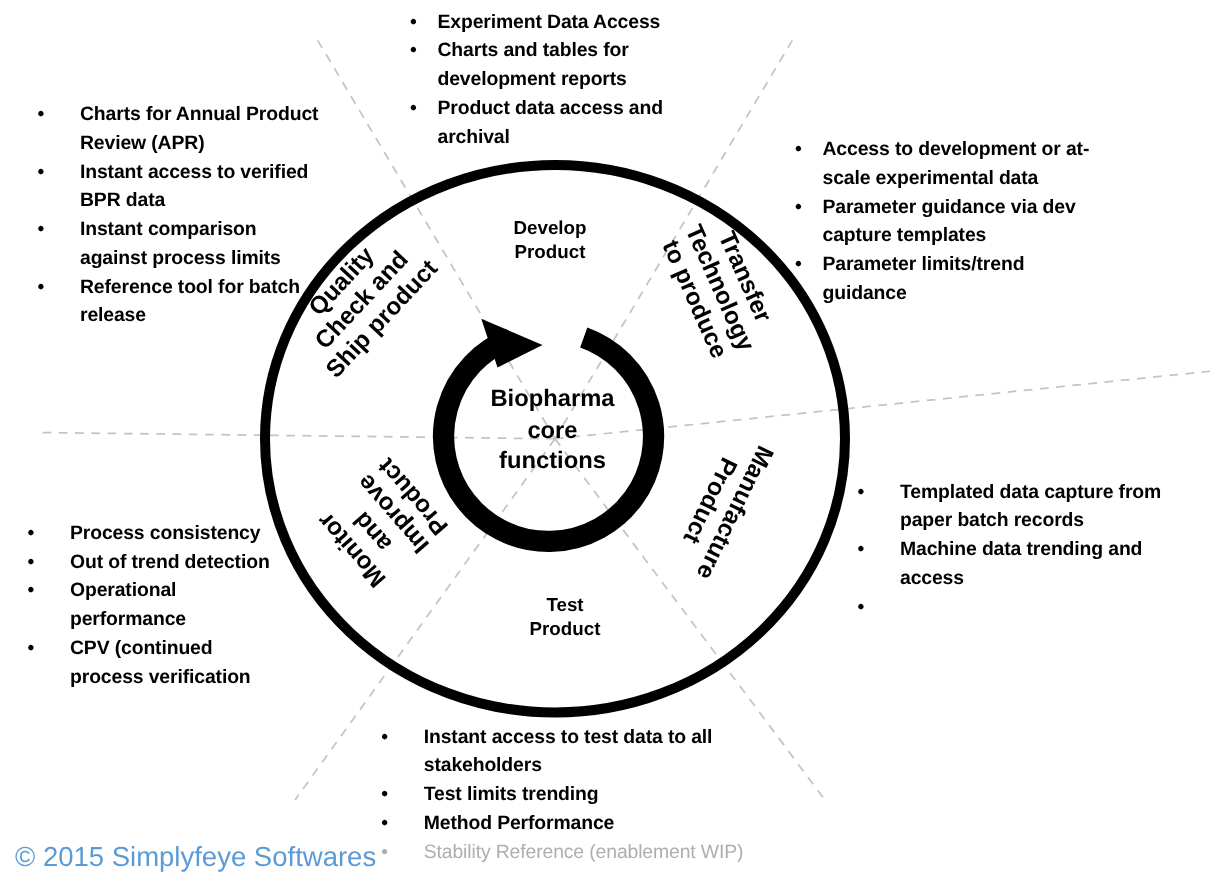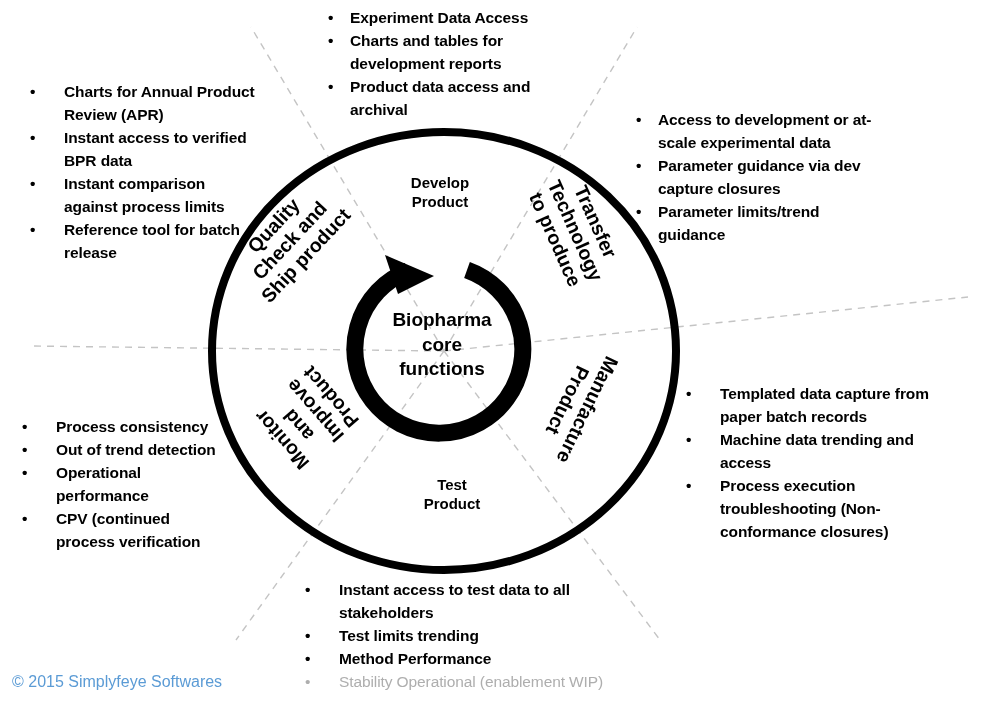--- a/index.html
+++ b/index.html
@@ -98,21 +98,21 @@
   #lbl-quality   { left: 215px; top: 208px; width: 150px; transform: rotate(-47deg); }
   #lbl-transfer  { left: 500px; top: 198px; width: 150px; transform: rotate(66deg); }
   #lbl-manufact  { left: 502px; top: 383px; width: 150px; transform: rotate(116deg); }
   #lbl-monitor   { left: 232px; top: 374px; width: 150px; transform: rotate(-131deg); }
 
   
   #copyright {
     position: absolute;
     left: 12px;
     top: 673px;
-    font-size: 16px;
+    font-size: 22px;
     color: #5b9bd5;
     font-weight: normal;
   }
 </style>
 </head>
 <body>
 
 <div id="canvas">
 
   <svg id="wheel" viewBox="0 0 983 710">
@@ -200,59 +200,58 @@
       </li>
   </ul>
 
   <ul class="bullets" id="list-transfer">
     <li>
         <span class="bul">•</span>
         <span class="txt">Access to development or at-scale experimental data</span>
       </li>
     <li>
         <span class="bul">•</span>
-        <span class="txt">Parameter guidance via dev capture closures</span>
+        <span class="txt">Parameter guidance via dev capture templates</span>
       </li>
     <li>
         <span class="bul">•</span>
         <span class="txt">Parameter limits/trend guidance</span>
       </li>
   </ul>
 
   <ul class="bullets" id="list-manufacture">
     <li>
         <span class="bul">•</span>
         <span class="txt">Templated data capture from paper batch records</span>
       </li>
     <li>
         <span class="bul">•</span>
         <span class="txt">Machine data trending and access</span>
       </li>
     <li>
         <span class="bul">•</span>
-        <span class="txt">Process execution troubleshooting (Non-conformance closures)</span>
       </li>
   </ul>
 
   <ul class="bullets" id="list-test">
     <li>
         <span class="bul">•</span>
         <span class="txt">Instant access to test data to all stakeholders</span>
       </li>
     <li>
         <span class="bul">•</span>
         <span class="txt">Test limits trending</span>
       </li>
     <li>
         <span class="bul">•</span>
         <span class="txt">Method Performance</span>
       </li>
     <li class="dim">
         <span class="bul">•</span>
-        <span class="txt">Stability Operational (enablement WIP)</span>
+        <span class="txt">Stability Reference (enablement WIP)</span>
       </li>
   </ul>
 
   <ul class="bullets" id="list-monitor">
     <li>
         <span class="bul">•</span>
         <span class="txt">Process consistency</span>
       </li>
     <li>
         <span class="bul">•</span>

